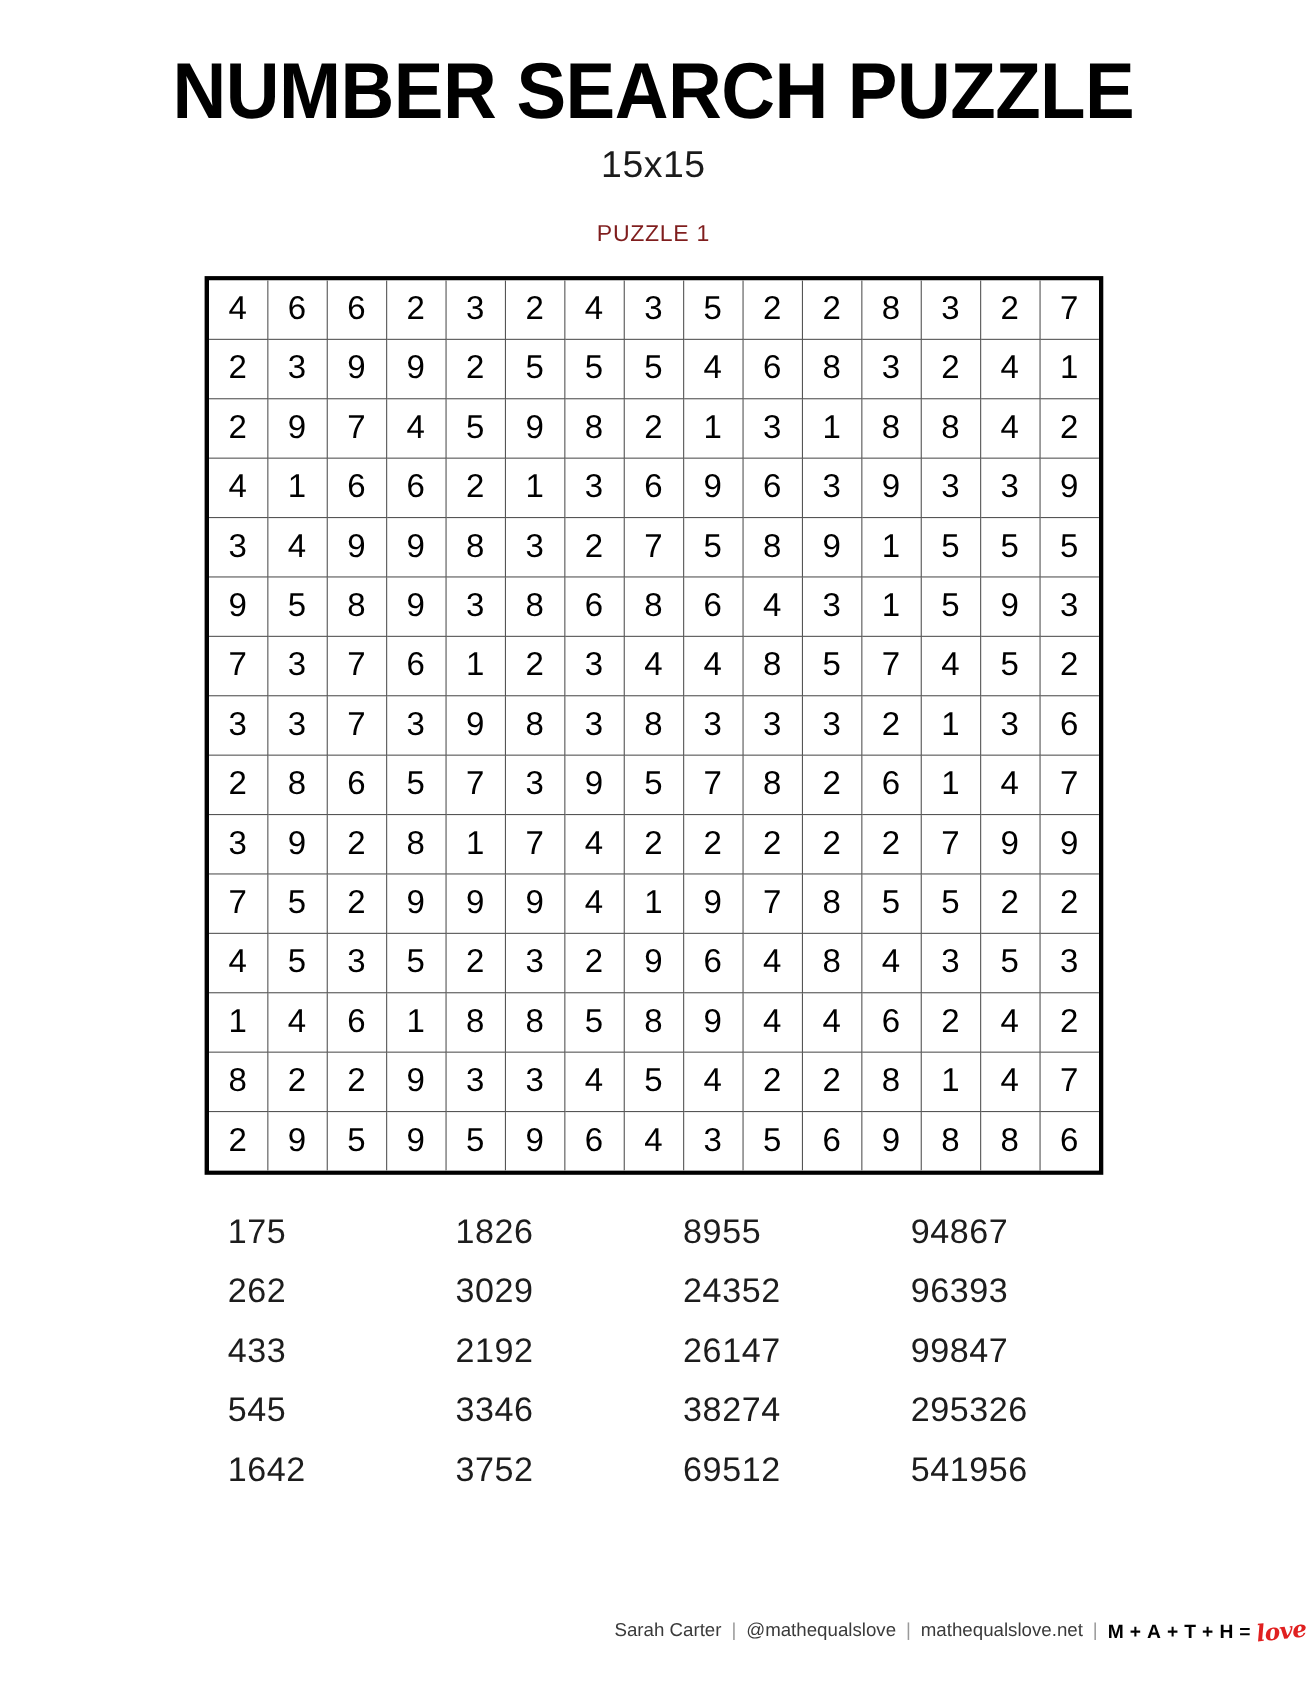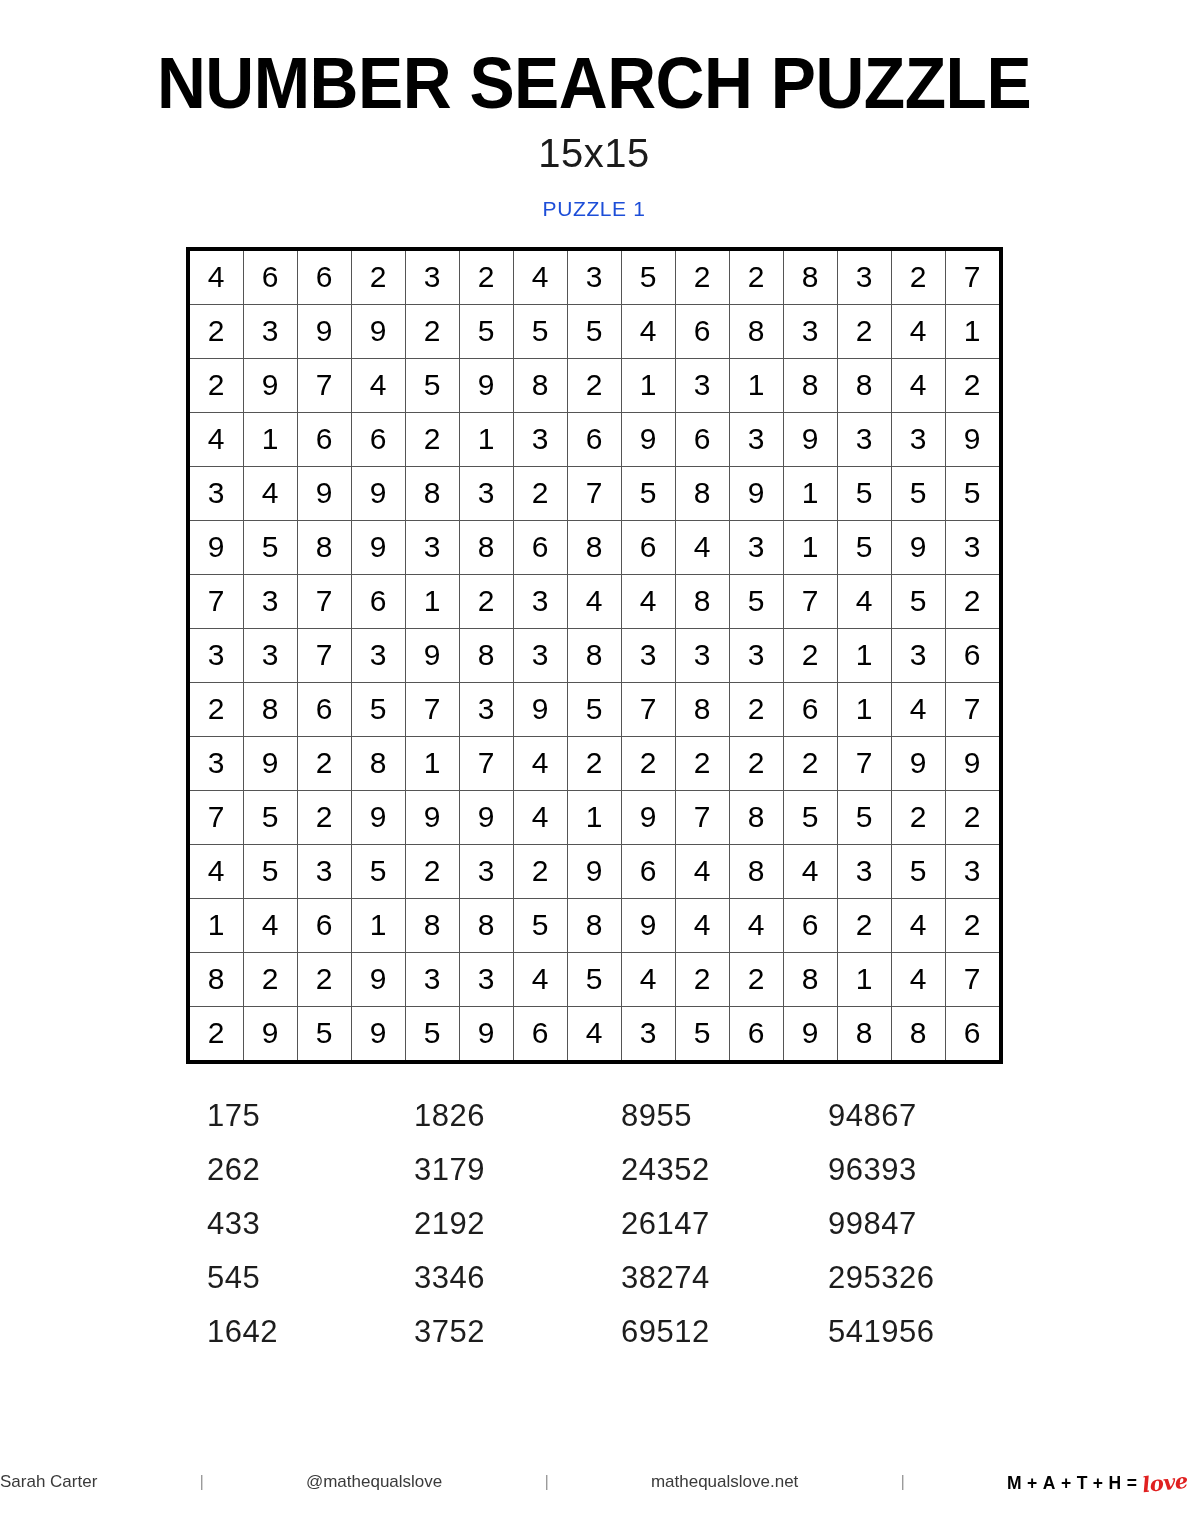--- a/index.html
+++ b/index.html
@@ -33,40 +33,40 @@
     line-height: 0.98;
     font-weight: 700;
     letter-spacing: -0.5px;
     color: #000000;
     text-align: center;
     font-family: "Liberation Sans Narrow", "Liberation Sans", sans-serif;
     transform: scaleX(0.94);
   }
   .subtitle {
     margin-top: 12px;
-    font-size: 40px;
+    font-size: 34px;
     font-weight: 400;
     color: #1b1b1b;
     text-align: center;
     letter-spacing: 0.5px;
   }
   .instructions {
     margin-top: 34px;
     width: 900px;
     text-align: center;
     font-size: 23.5px;
     line-height: 1.42;
     color: #2a2a2a;
     font-weight: 400;
   }
   .puzzle-label {
-    margin-top: 21px;
+    margin-top: 31px;
     font-size: 21px;
     letter-spacing: 0.6px;
-    color: #1d4ed8;
+    color: #7f1d1d;
     text-align: center;
   }
 
   
   .grid-wrap {
     margin-top: 26px;
     border: 4px solid #000000;
     background: #ffffff;
   }
   table.grid {
@@ -109,21 +109,21 @@
     letter-spacing: 0.5px;
   }
 
   
   .footer {
     position: absolute;
     left: 0;
     right: 0;
     bottom: 42px;
     display: flex;
-    justify-content: space-between;
+    justify-content: flex-end;
     align-items: center;
     gap: 9px;
     font-size: 17px;
     color: #3a3a3a;
   }
   .footer .sep { color: #9a9a9a; }
   .logo {
     display: inline-flex;
     align-items: baseline;
     gap: 5px;
@@ -415,21 +415,21 @@
         </tbody>
     </table>
   </div>
 
   <div class="wordlist" id="wordlist">
       <div class="cell">175</div>
       <div class="cell">1826</div>
       <div class="cell">8955</div>
       <div class="cell">94867</div>
       <div class="cell">262</div>
-      <div class="cell">3179</div>
+      <div class="cell">3029</div>
       <div class="cell">24352</div>
       <div class="cell">96393</div>
       <div class="cell">433</div>
       <div class="cell">2192</div>
       <div class="cell">26147</div>
       <div class="cell">99847</div>
       <div class="cell">545</div>
       <div class="cell">3346</div>
       <div class="cell">38274</div>
       <div class="cell">295326</div>

